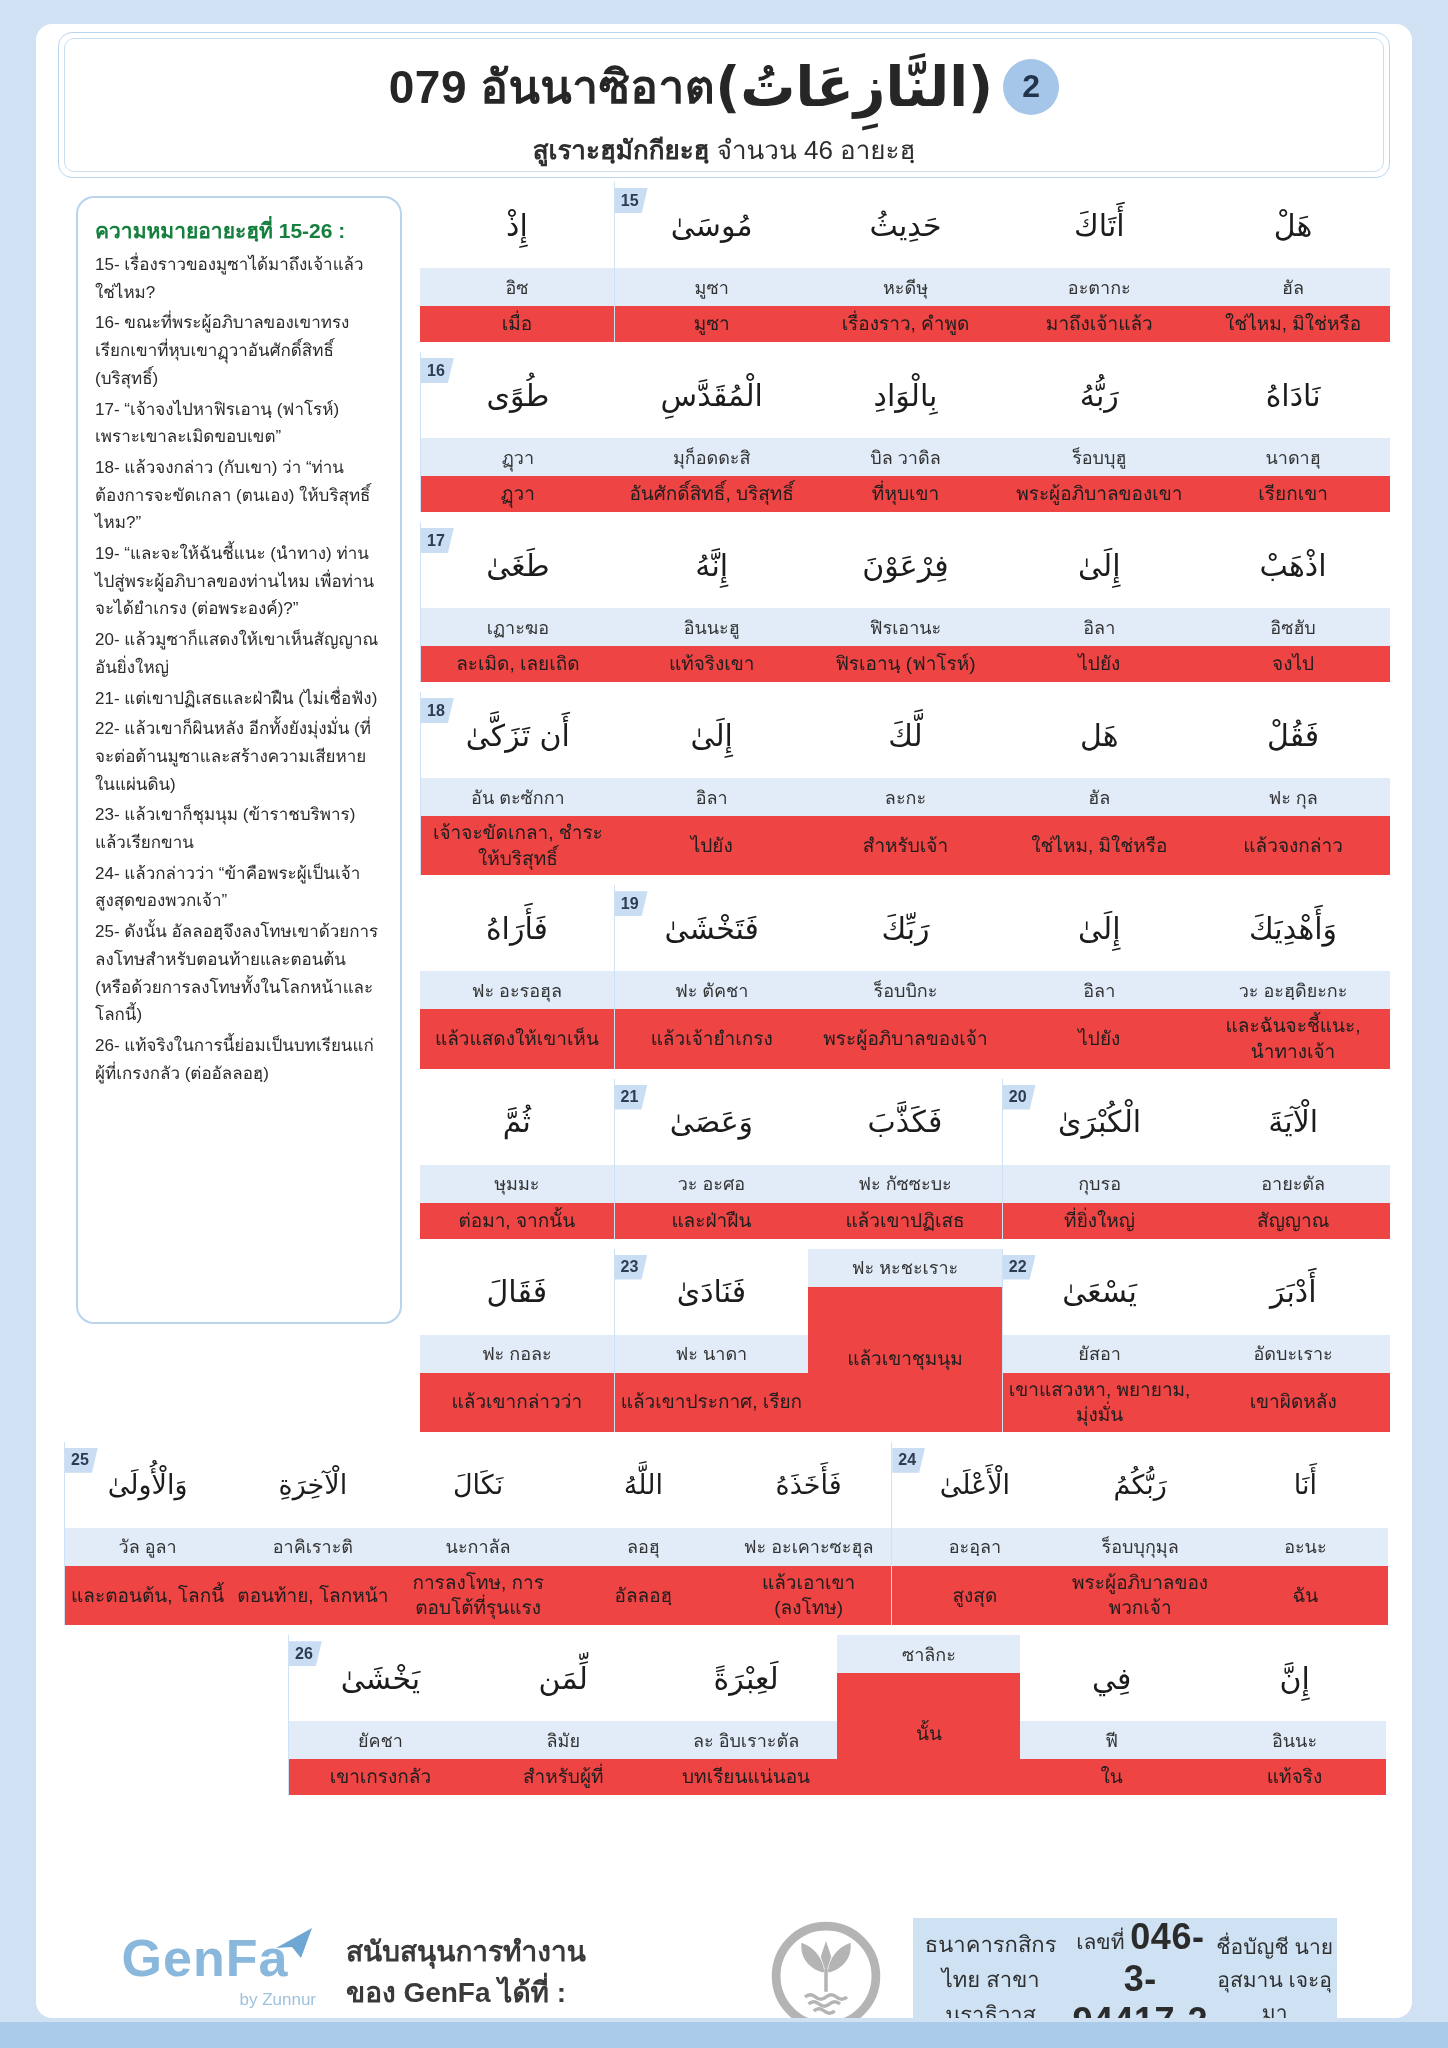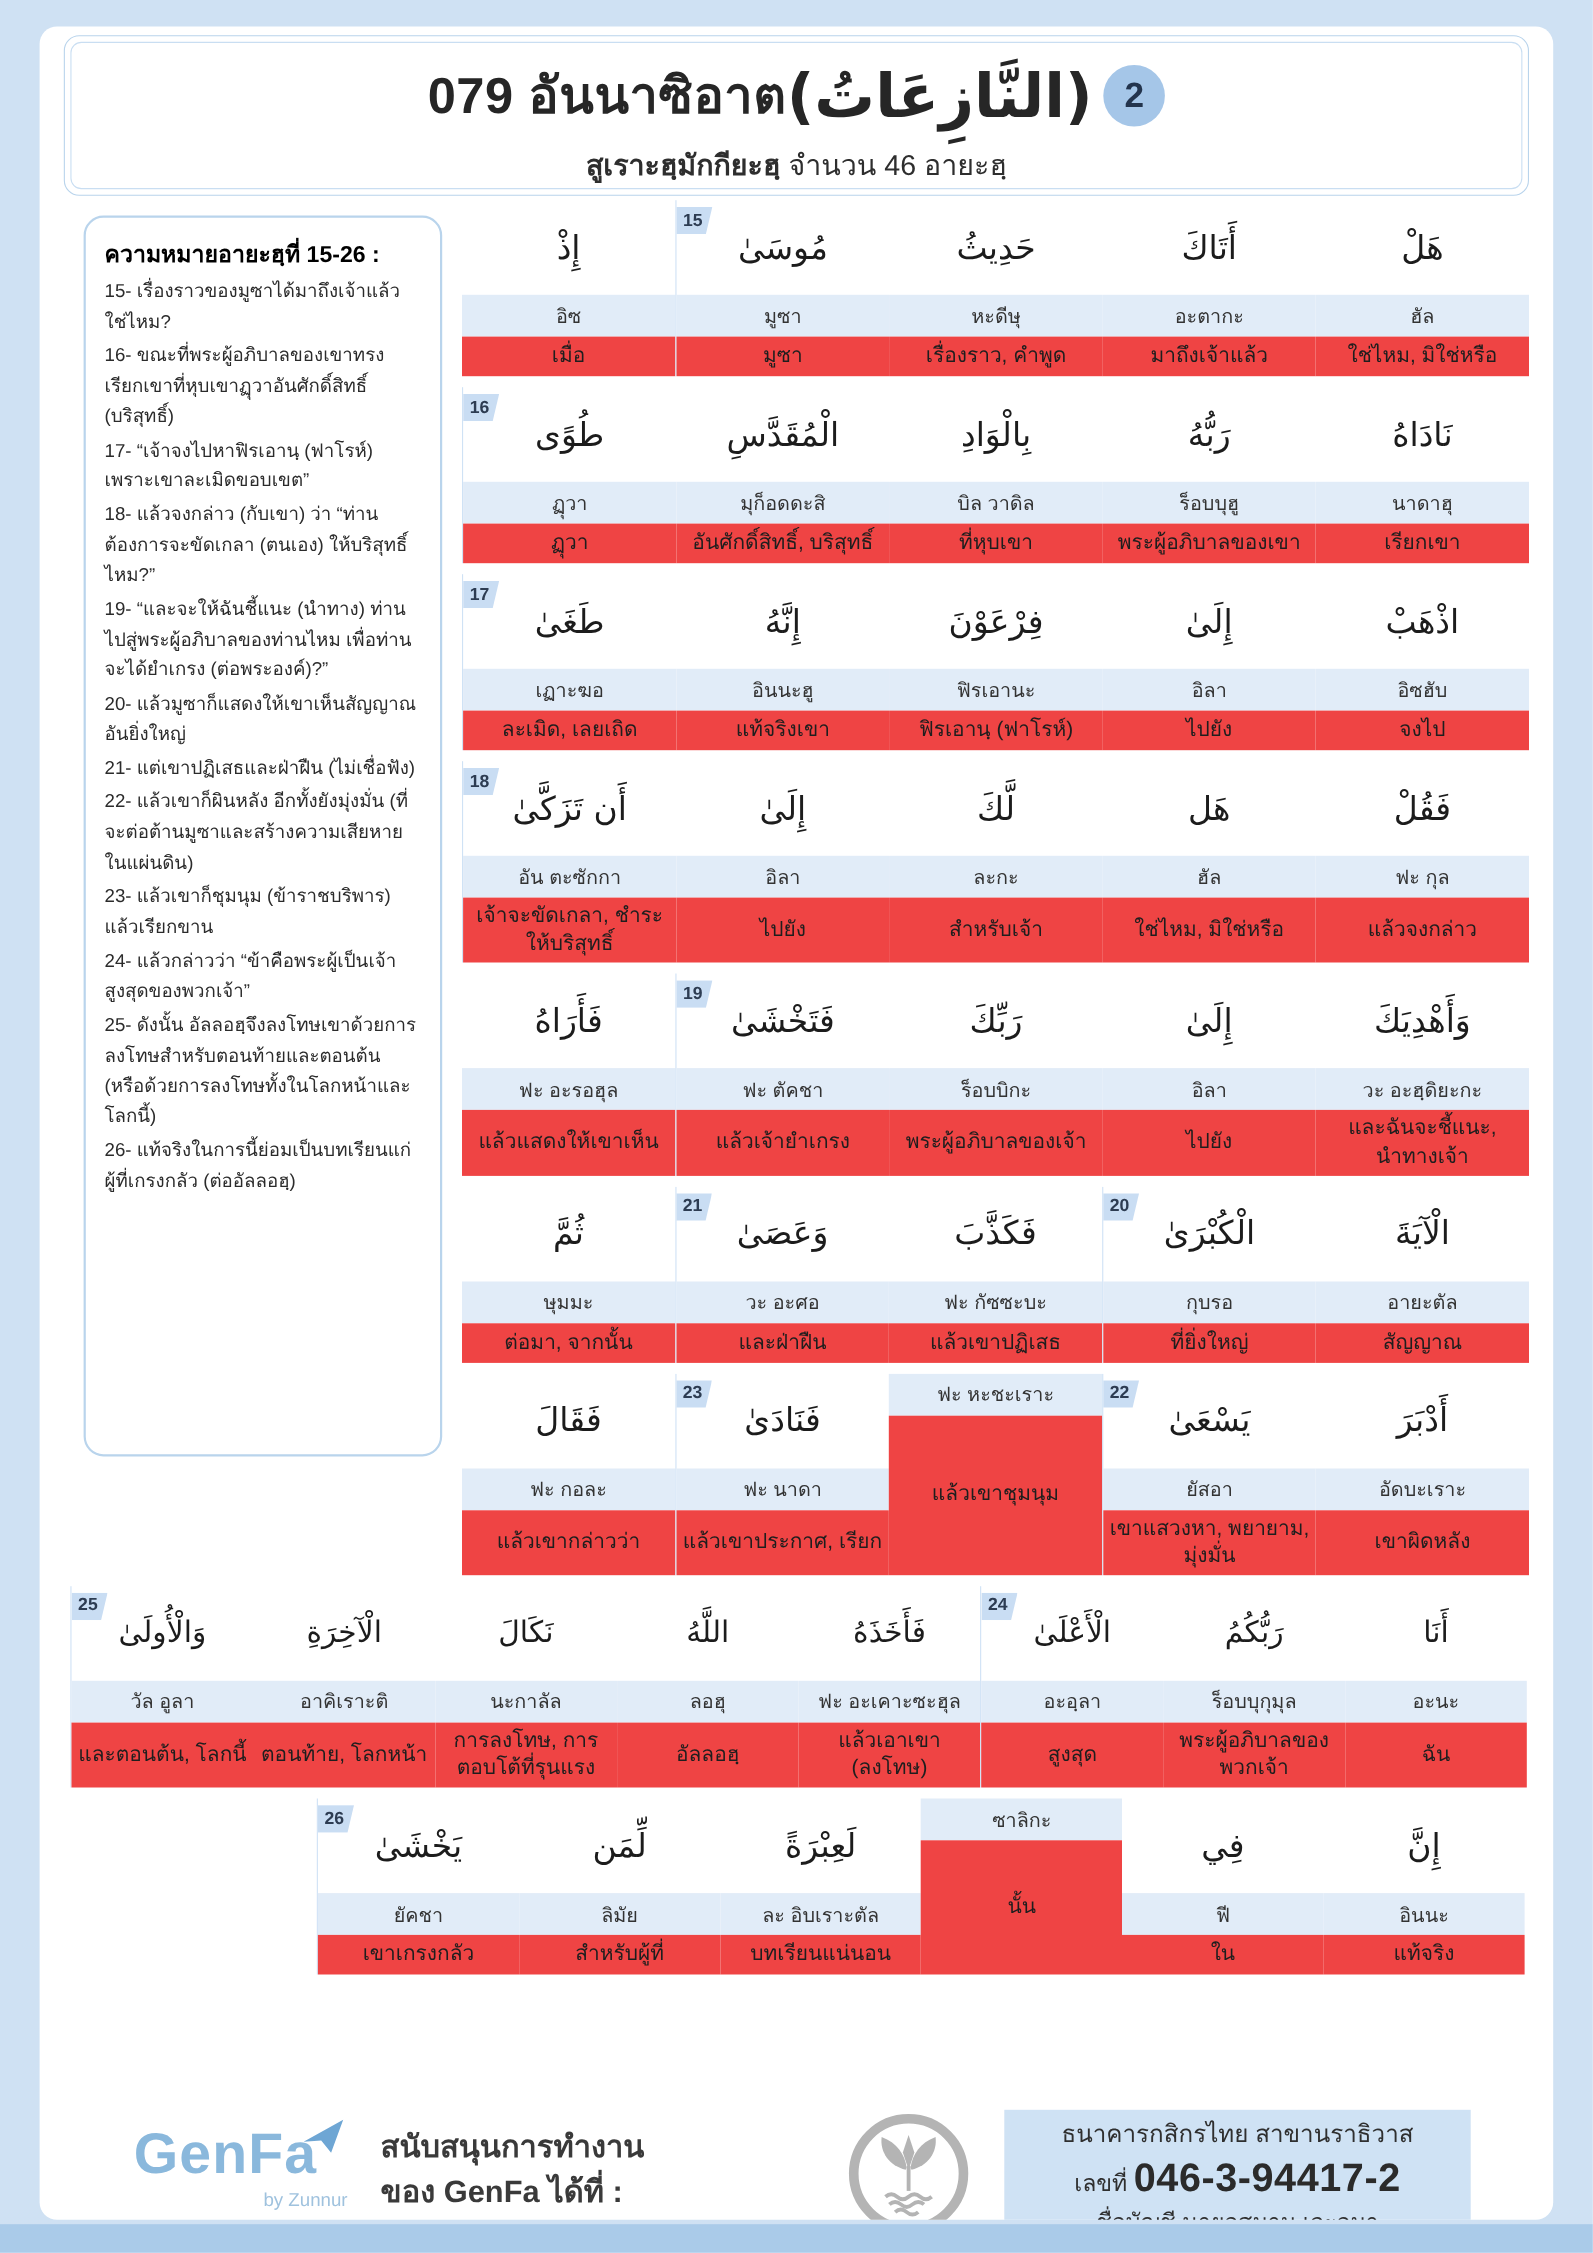--- a/index.html
+++ b/index.html
@@ -35,21 +35,21 @@
     font-size:32px;font-weight:bold;color:#23344d;margin-left:10px;
   }
   .subtitle{margin-top:6px;font-size:26px;color:#2e2e2e;}
   .subtitle b{font-weight:bold;}
   
   .sidebar{
     position:absolute;left:40px;top:172px;width:326px;height:1128px;
     border:2px solid #b9d4ec;border-radius:18px;
     padding:16px 17px;box-sizing:border-box;overflow:hidden;background:#fff;
   }
-  .sidebar h3{margin:0 0 4px 0;font-size:21px;font-weight:bold;color:#000000;}
+  .sidebar h3{margin:0 0 4px 0;font-size:21px;font-weight:bold;color:#15803d;}
   .sidebar p{margin:0 0 3px 0;font-size:17px;line-height:1.63;color:#2b2b2b;}
   
   .grid{position:absolute;left:0;top:158px;width:100%;}
   .grid-row{display:flex;align-items:stretch;margin-bottom:10px;}
   .grid-row.main{margin-left:384px;width:970px;}
   .grid-row.wide{margin-left:28px;width:1324px;}
   .grid-row.bottom{margin-left:252px;width:1098px;}
   .cell{flex:1 1 0;display:flex;flex-direction:column;position:relative;min-width:0;}
   .cell.has-badge{border-left:1px solid #cfe2f5;}
   .arabic{
@@ -75,21 +75,21 @@
   
   .footer{position:absolute;left:0;top:1886px;width:100%;height:160px;}
   .genfa{position:absolute;left:54px;top:18px;width:230px;text-align:center;}
   .genfa .word{font-size:52px;font-weight:bold;color:#8ab8dc;letter-spacing:1px;position:relative;display:inline-block;}
   .genfa .plane{position:absolute;right:-26px;top:-14px;}
   .genfa .sub{font-size:17px;color:#9fc2de;text-align:right;margin-top:2px;padding-right:4px;}
   .support{position:absolute;left:310px;top:22px;font-size:28px;font-weight:bold;color:#3a3a3a;line-height:1.45;}
   .bank-circle{position:absolute;left:734px;top:10px;width:112px;height:112px;}
   .bank-box{
     position:absolute;left:877px;top:8px;width:424px;height:122px;
-    background:#cfe2f4;display:flex;flex-direction:column;align-items:center;justify-content:center;
+    background:#cfe2f4;display:flex;flex-direction:row;align-items:center;justify-content:center;
     text-align:center;box-sizing:border-box;
   }
   .bank-box .l1{font-size:22px;color:#2f2f2f;}
   .bank-box .l2{font-size:21px;color:#2f2f2f;margin:2px 0;}
   .bank-box .l2 b{font-size:36px;font-weight:bold;color:#2b2b2b;letter-spacing:.5px;}
   .bank-box .l3{font-size:21px;color:#2f2f2f;}
 </style>
 </head>
 <body>
 

